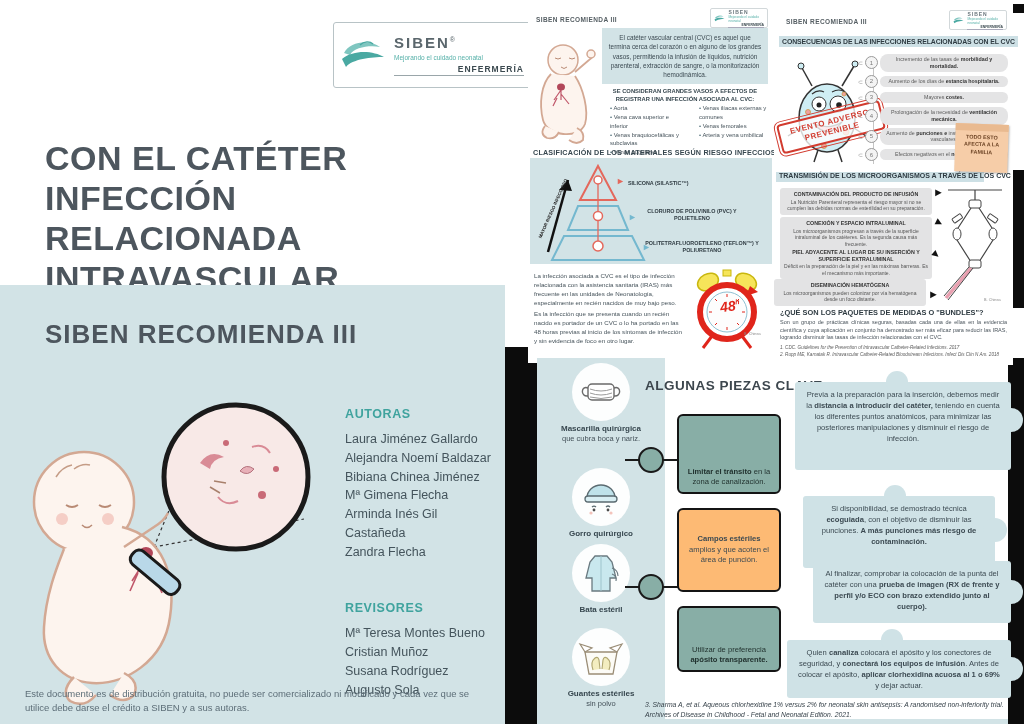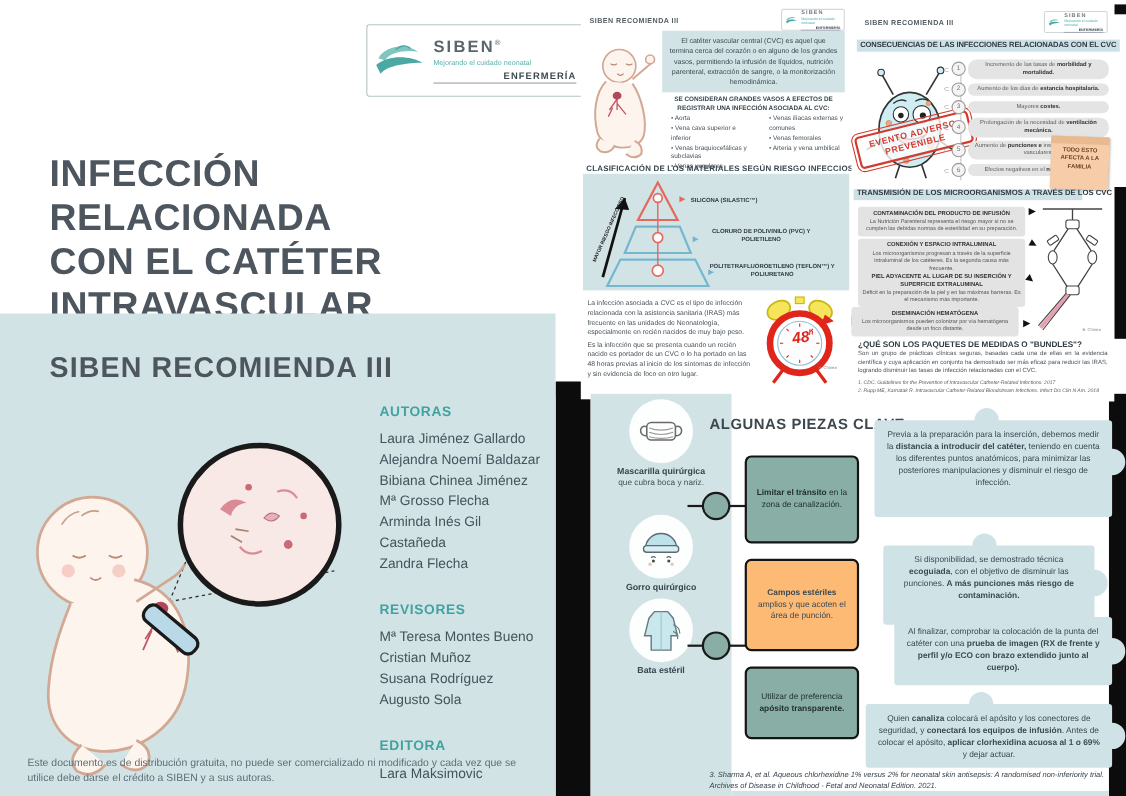--- a/index.html
+++ b/index.html
@@ -16,23 +16,23 @@
   .brand-name{font-size:15px;letter-spacing:2px;color:#5a666c;font-weight:bold;}
   .brand-reg{font-size:7px;vertical-align:super;color:#5a666c;}
   .brand-tag{font-size:6.5px;color:#55b0a8;margin-top:2px;}
   .brand-unit{font-size:8.5px;font-weight:bold;letter-spacing:1px;color:#3c4a50;text-align:right;margin-top:3px;border-bottom:1px solid #9aa6aa;padding-bottom:1px;}
   #cover-title{position:absolute;left:45px;top:138px;width:450px;font-size:34px;font-weight:bold;
                color:#4d565e;line-height:1.18;letter-spacing:0.5px;}
   #cover-blue{position:absolute;left:0;top:285px;width:505px;height:439px;background:#d2e3e6;}
   #cover-section-title{position:absolute;left:45px;top:34px;font-size:26px;font-weight:bold;color:#4d565e;letter-spacing:1px;}
   #cover-illu{position:absolute;left:4px;top:92px;width:330px;height:330px;}
   #credits{position:absolute;left:345px;top:82px;width:155px;}
-  .cred-h{font-size:12.5px;font-weight:bold;color:#3fa39e;letter-spacing:0.6px;margin-bottom:9px;}
+  .cred-h{font-size:12.5px;font-weight:bold;color:#3fa39e;letter-spacing:0.6px;margin-bottom:9px;margin-top:40px;}
   .cred-list{font-size:12.5px;color:#44545c;line-height:1.5;}
-  .gap-lg{margin-top:26px;}
+  .gap-lg{margin-top:40px;}
   #cover-footer{position:absolute;left:25px;top:402px;width:455px;text-align:left;font-size:9.5px;color:#5d6e78;line-height:1.45;}
 
   
   #p2{position:absolute;left:528px;top:0;width:246px;height:363px;background:#fff;font-size:6.4px;}
   .mini-head{position:absolute;left:8px;top:16px;font-size:6.5px;font-weight:bold;letter-spacing:0.4px;color:#555e63;}
   .mini-logo{position:absolute;right:6px;top:8px;width:58px;height:20px;border:1px solid #d2d8da;border-radius:2px;
              display:flex;align-items:center;padding:1px 3px;box-sizing:border-box;background:#fff;}
   .mini-logo .mtxt{margin-left:3px;}
   .mini-brand{font-size:5px;font-weight:bold;letter-spacing:1px;color:#6a767c;}
   .mini-sub{font-size:3.2px;color:#55b0a8;}
@@ -103,21 +103,21 @@
   .ppe .ds{font-size:7.5px;color:#45525a;line-height:1.3;}
   #ppe1{top:5px;} #ppe2{top:110px;} #ppe3{top:186px;} #ppe4{top:270px;}
   #p4-title{position:absolute;left:108px;top:20px;font-size:13.5px;font-weight:bold;letter-spacing:0.5px;color:#3d474e;white-space:nowrap;}
   .conn{position:absolute;height:2px;background:#1a1a1a;}
   #conn1{left:88px;top:101px;width:56px;} #conn2{left:88px;top:228px;width:56px;}
   .conn-dot{position:absolute;width:26px;height:26px;border:2px solid #1a1a1a;border-radius:50%;background:#88aea6;box-sizing:border-box;}
   #cdot1{left:101px;top:89px;} #cdot2{left:101px;top:216px;}
   .piece{position:absolute;left:140px;width:104px;border:2px solid #141414;border-radius:6px;box-sizing:border-box;
          display:flex;align-items:center;justify-content:center;text-align:center;font-size:7.6px;line-height:1.4;padding:4px 7px;}
   .piece .knob{position:absolute;top:-15px;left:38px;width:26px;height:26px;border:2px solid #141414;border-radius:50%;z-index:-1;box-sizing:border-box;}
-  .green{background:#88aea6;color:#1f2f2c;} .green .knob{background:#88aea6;}
+  .green{background:#88aea6;color:#1f2f2c;align-items:flex-end;} .green .knob{background:#88aea6;}
   .blue{background:#fdba74;color:#3c4a52;} .blue .knob{background:#cfe2e6;}
   #piece1{top:56px;height:80px;} #piece2{top:150px;height:84px;} #piece3{top:248px;height:66px;}
   .rblock{position:absolute;background:#cfe2e6;border-radius:3px;padding:7px 9px;box-sizing:border-box;
           font-size:7.6px;line-height:1.45;text-align:center;color:#3c4a52;}
   .rblock::after{content:"";position:absolute;right:-12px;top:30%;width:24px;height:24px;border-radius:50%;background:#cfe2e6;}
   .rblock::before{content:"";position:absolute;left:42%;top:-11px;width:22px;height:22px;border-radius:50%;background:#cfe2e6;}
   #rb1{left:258px;top:24px;width:216px;min-height:88px;}
   #rb2{left:266px;top:138px;width:192px;min-height:72px;}
   #rb3{left:276px;top:203px;width:198px;min-height:62px;background:#cfe2e6;}
   #rb4{left:250px;top:282px;width:224px;min-height:56px;}
@@ -144,22 +144,22 @@
         <path d="M20 8 C24 4 30 4 33 7" fill="none" stroke="#4aa9a2" stroke-width="1.4"></path>
       </svg>
       <div class="ltxt">
         <div><span class="brand-name">SIBEN</span><span class="brand-reg">®</span></div>
         <div class="brand-tag">Mejorando el cuidado neonatal</div>
         <div class="brand-unit">ENFERMERÍA</div>
       </div>
     </div>
 
     <div id="cover-title">
+      <div>CON EL CATÉTER</div>
       <div>INFECCIÓN RELACIONADA</div>
-      <div>CON EL CATÉTER</div>
       <div>INTRAVASCULAR CENTRAL</div>
     </div>
 
     <div id="cover-blue">
       <div id="cover-section-title">SIBEN RECOMIENDA III</div>
 
       <svg id="cover-illu" viewBox="0 0 330 330">
 
         <path d="M150 170 L200 48" stroke="#333" stroke-width="1.2" stroke-dasharray="3,3" fill="none"></path>
         <path d="M150 170 L300 142" stroke="#333" stroke-width="1.2" stroke-dasharray="3,3" fill="none"></path>
@@ -189,21 +189,21 @@
         <path d="M236 94 q6-8 14-2 q-6 8-14 2z" fill="#e8b0b8" stroke="#b4717c" stroke-width="1"></path>
         <path d="M206 110 l10 6 M210 104 l12 2" stroke="#a8806c" stroke-width="1.5"></path>
       </svg>
 
       <div id="credits">
         <div class="cred-h">AUTORAS</div>
         <div class="cred-list">
           <div>Laura Jiménez Gallardo</div>
           <div>Alejandra Noemí Baldazar</div>
           <div>Bibiana Chinea Jiménez</div>
-          <div>Mª Grosso Flecha</div>
+          <div>Mª Gimena Flecha</div>
           <div>Arminda Inés Gil Castañeda</div>
           <div>Zandra Flecha</div>
         </div>
         <div class="cred-h gap-lg">REVISORES</div>
         <div class="cred-list">
           <div>Mª Teresa Montes Bueno</div>
           <div>Cristian Muñoz</div>
           <div>Susana Rodríguez</div>
           <div>Augusto Sola</div>
         </div>
@@ -475,20 +475,32 @@
         <div class="circ">
           <svg width="46" height="46" viewBox="0 0 46 46">
             <path d="M17 6 L29 6 L34 12 L38 28 L32 28 L32 41 L14 41 L14 28 L8 28 L12 12 Z" fill="#c9e8ee" stroke="#6a7a80" stroke-width="1.3"></path>
             <path d="M34 18 q6 2 6 8 M34 24 q5 2 4 7" stroke="#6a7a80" stroke-width="1.1" fill="none"></path>
             <path d="M23 6 L23 41" stroke="#9ec4cc" stroke-width="1"></path>
           </svg>
         </div>
         <div class="nm">Bata estéril</div>
         <div class="ds"></div>
       </div>
+      <div class="ppe" id="ppe4">
+        <div class="circ">
+          <svg width="46" height="46" viewBox="0 0 46 46">
+            <polygon points="7,18 39,18 35,40 11,40" fill="#fcfbf6" stroke="#9a8d76" stroke-width="1.3"></polygon>
+            <polygon points="7,18 2,10 14,14" fill="#fff" stroke="#9a8d76" stroke-width="1.2"></polygon>
+            <polygon points="39,18 44,10 32,14" fill="#fff" stroke="#9a8d76" stroke-width="1.2"></polygon>
+            <path d="M15 36 q-3-8 2-12 q3-2 4 2 l1 9 M31 36 q3-8 -2-12 q-3-2 -4 2 l-1 9" fill="#f3edc0" stroke="#b0a670" stroke-width="1.1"></path>
+          </svg>
+        </div>
+        <div class="nm">Guantes estériles</div>
+        <div class="ds">sin polvo</div>
+      </div>
     </div>
 
     <div id="p4-title">ALGUNAS PIEZAS CLAVE</div>
 
     <div class="conn" id="conn1"></div>
     <div class="conn" id="conn2"></div>
     <div class="conn-dot" id="cdot1"></div>
     <div class="conn-dot" id="cdot2"></div>
 
     <div class="piece green" id="piece1">

